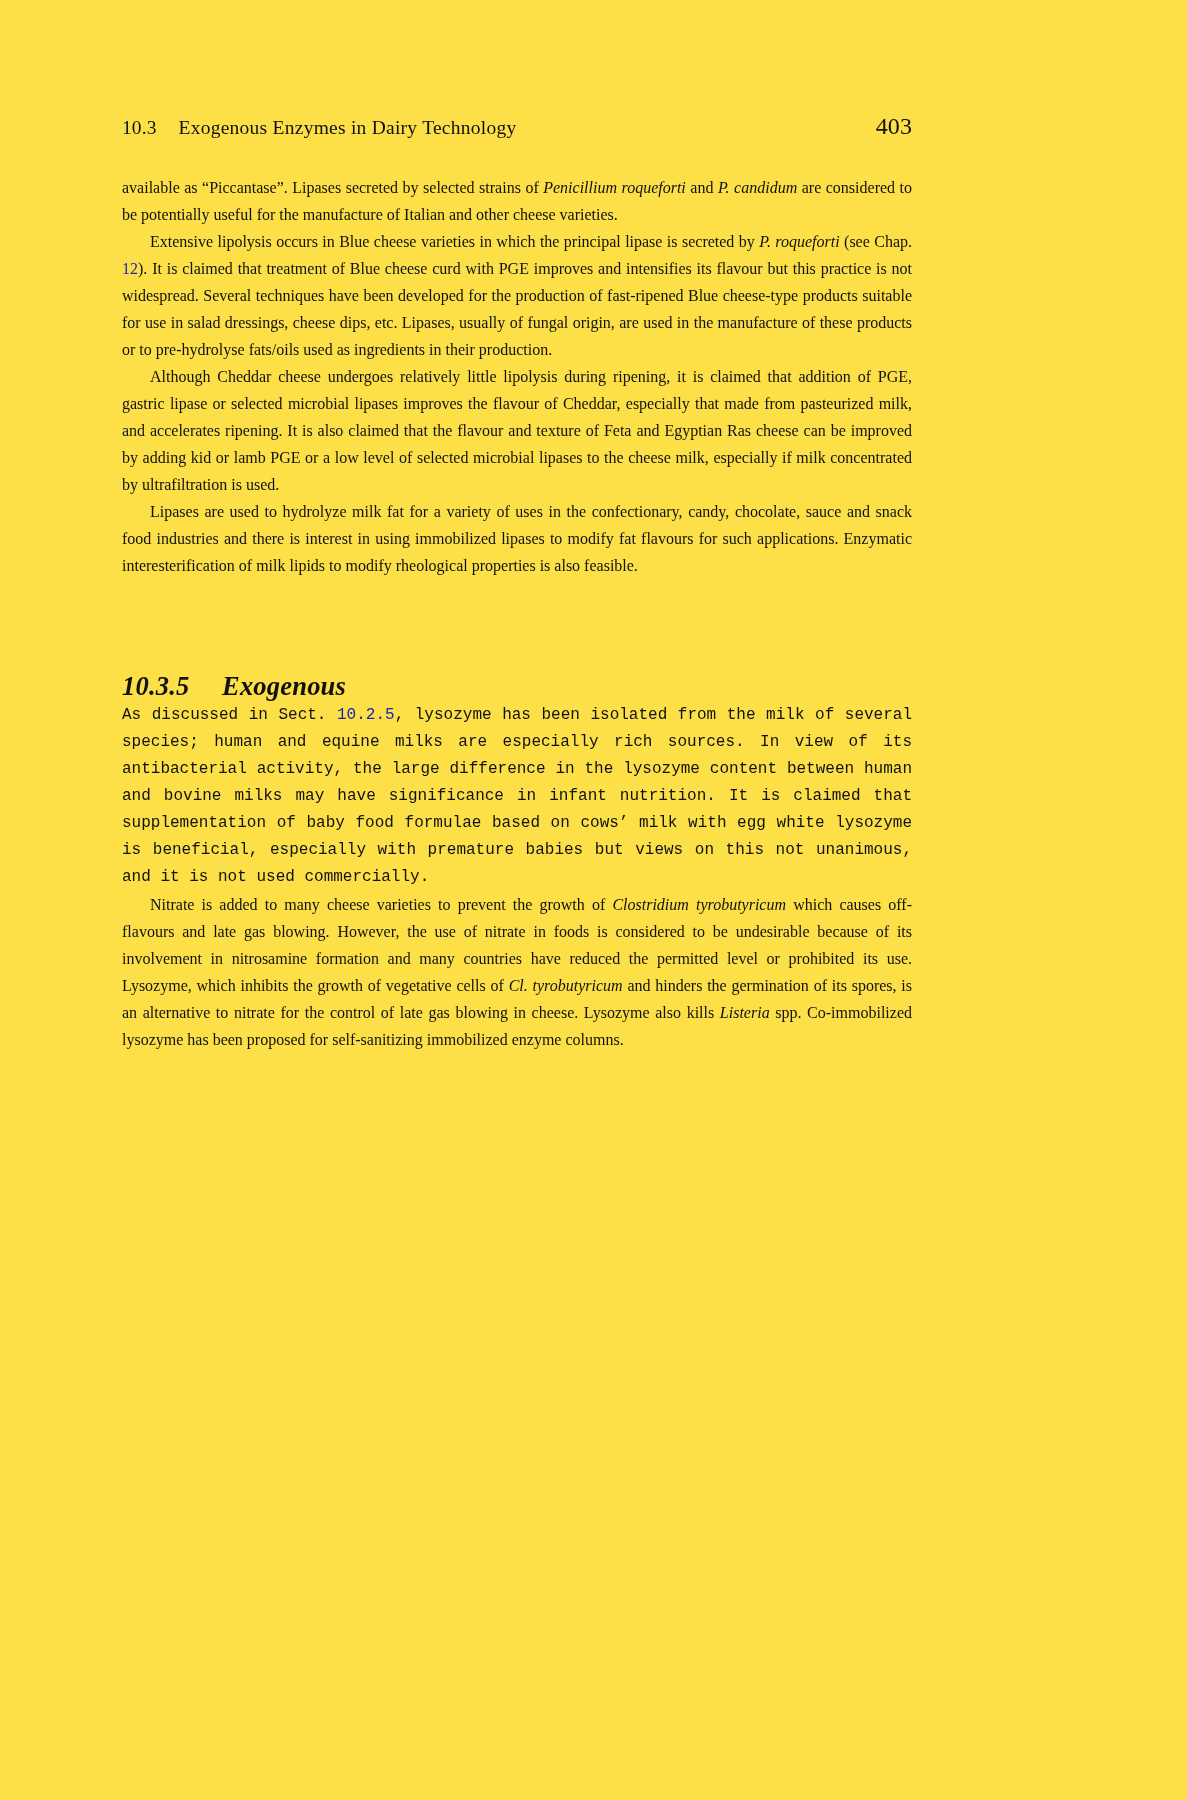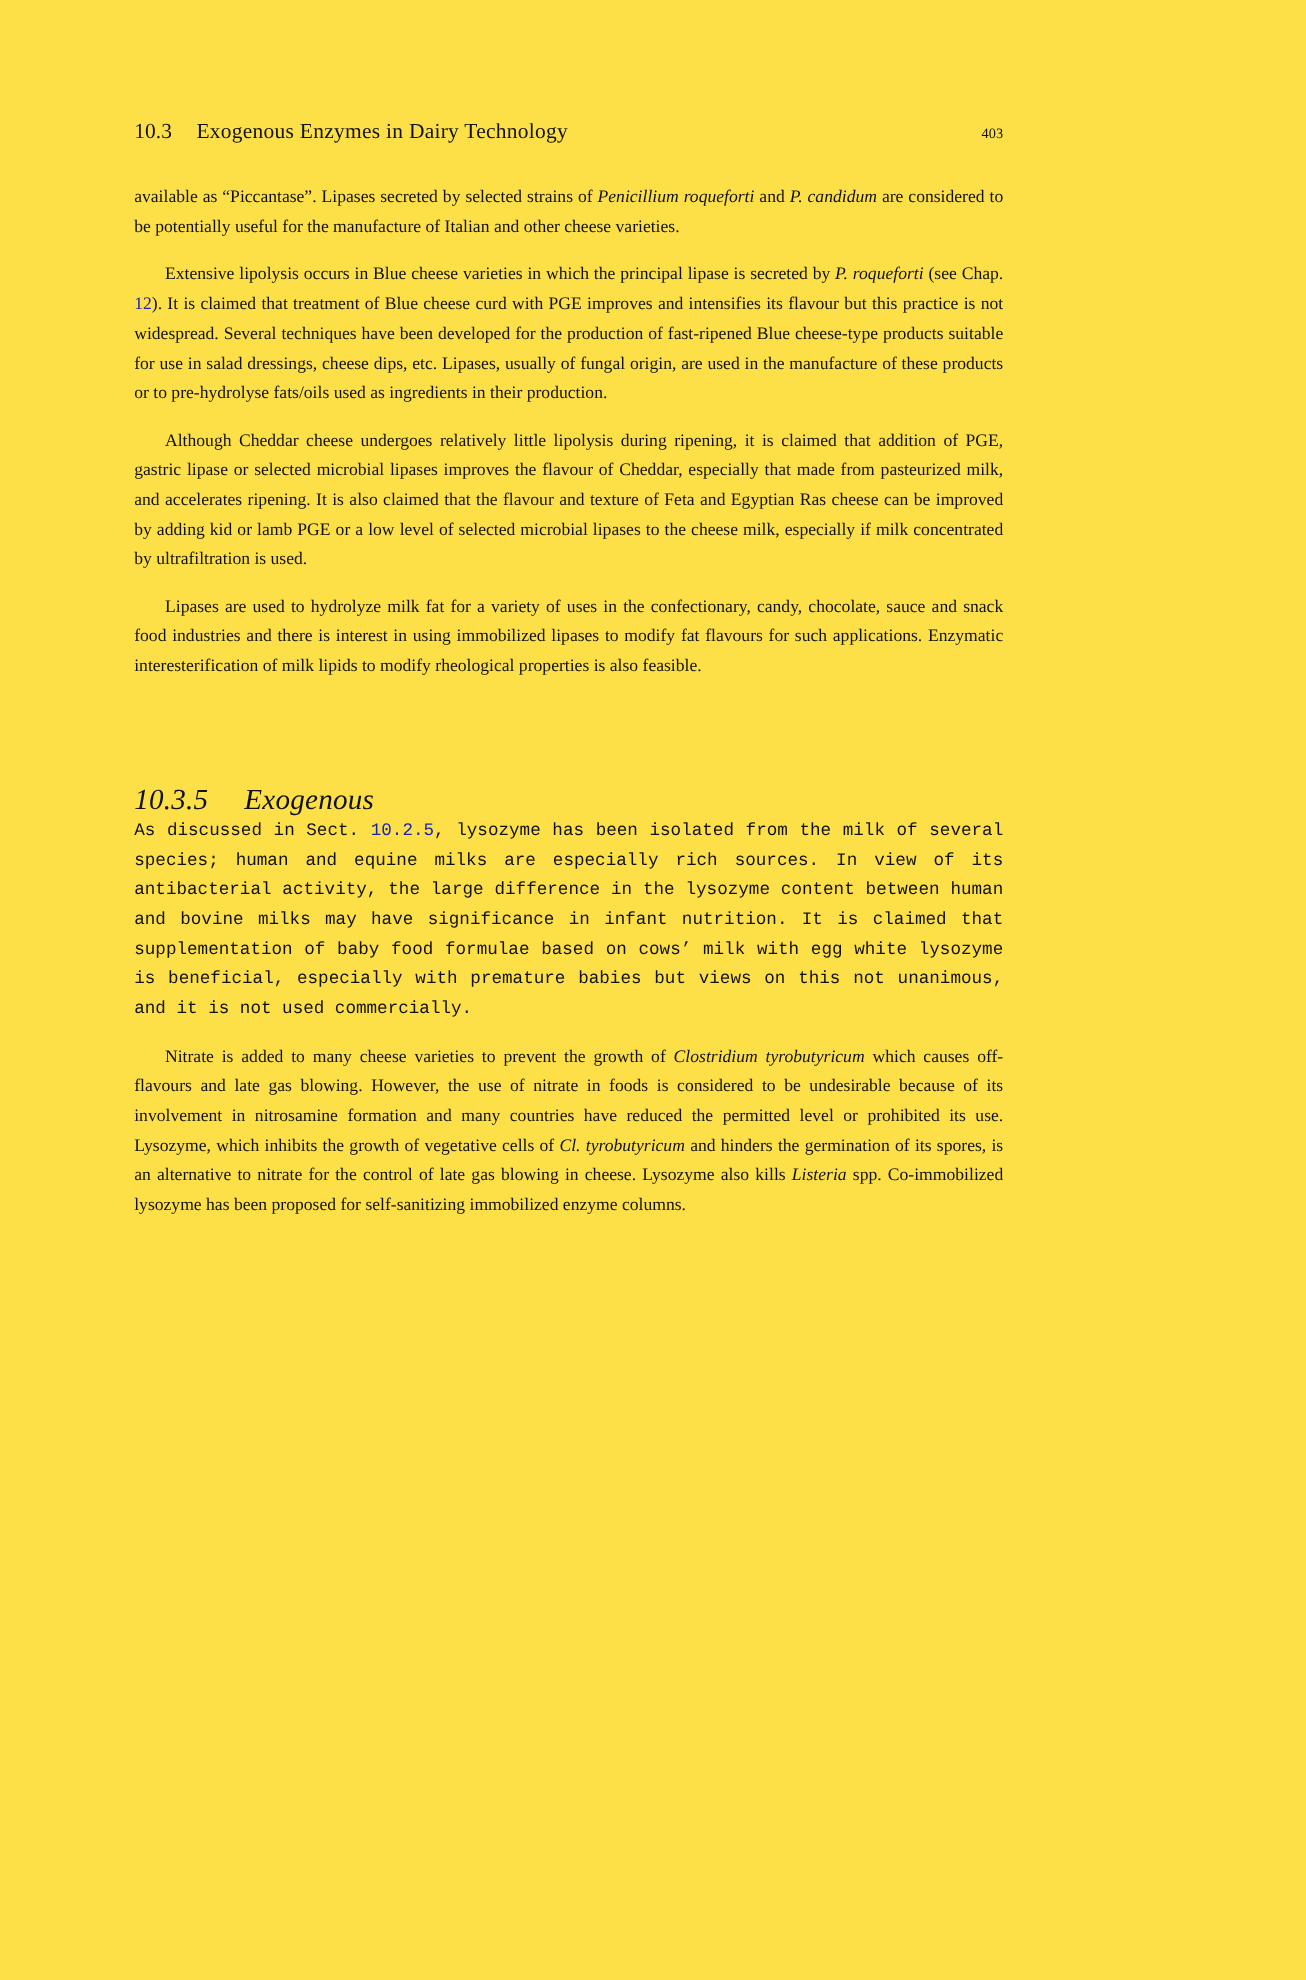--- a/index.html
+++ b/index.html
@@ -43,54 +43,53 @@
     align-items: baseline;
     white-space: nowrap;
   }
   .rh-number {
     margin-right: 22px;
   }
   .rh-title {
     letter-spacing: 0.25px;
   }
   .rh-folio {
-    font-size: 13px;
+    font-size: 24px;
     margin-top: 32px;
   }
 
   
   .body-block {
     margin-top: 36px;
   }
   p.para {
     margin: 0;
     font-size: 16px;
     line-height: 27px;
     text-align: justify;
     text-justify: inter-word;
     hyphens: none;
     -webkit-hyphens: none;
   }
   p.para.indent {
     text-indent: 28px;
-    margin-top: 16px;
   }
   .it {
     font-style: italic;
   }
   .xref {
     color: #1e22b4;
   }
 
   
   .section-heading {
     display: flex;
     align-items: baseline;
     font-size: 26.5px;
-    font-weight: normal;
+    font-weight: bold;
     font-style: italic;
     margin-top: 92px;
     margin-bottom: 0;
     letter-spacing: 0.2px;
   }
   .sh-number {
     width: 100px;
     flex: 0 0 100px;
   }
   .sh-title {

